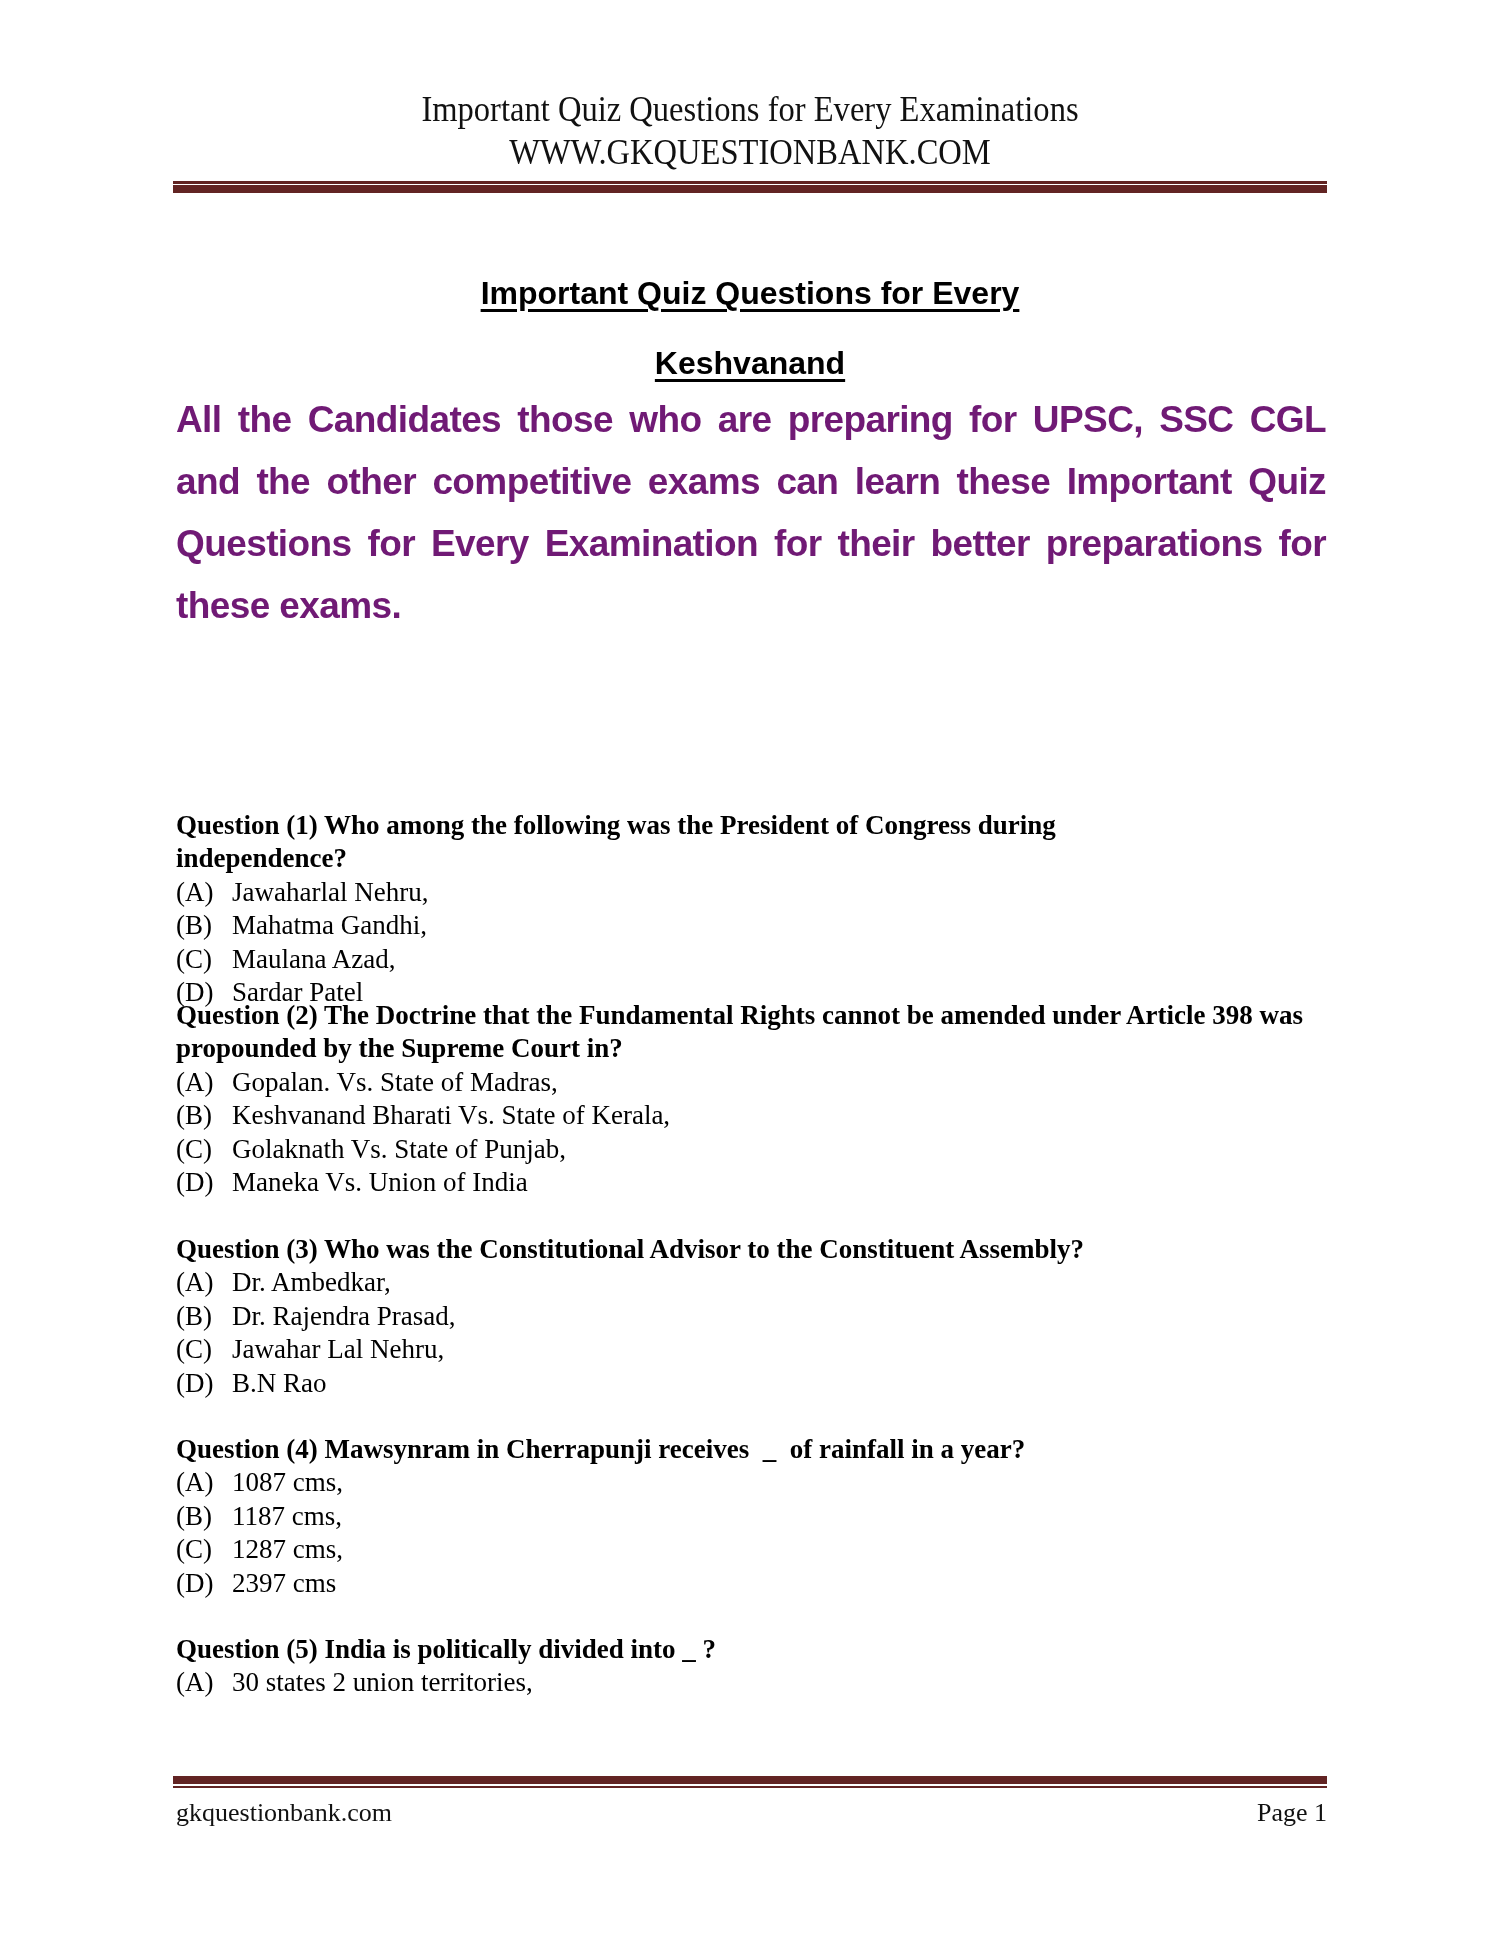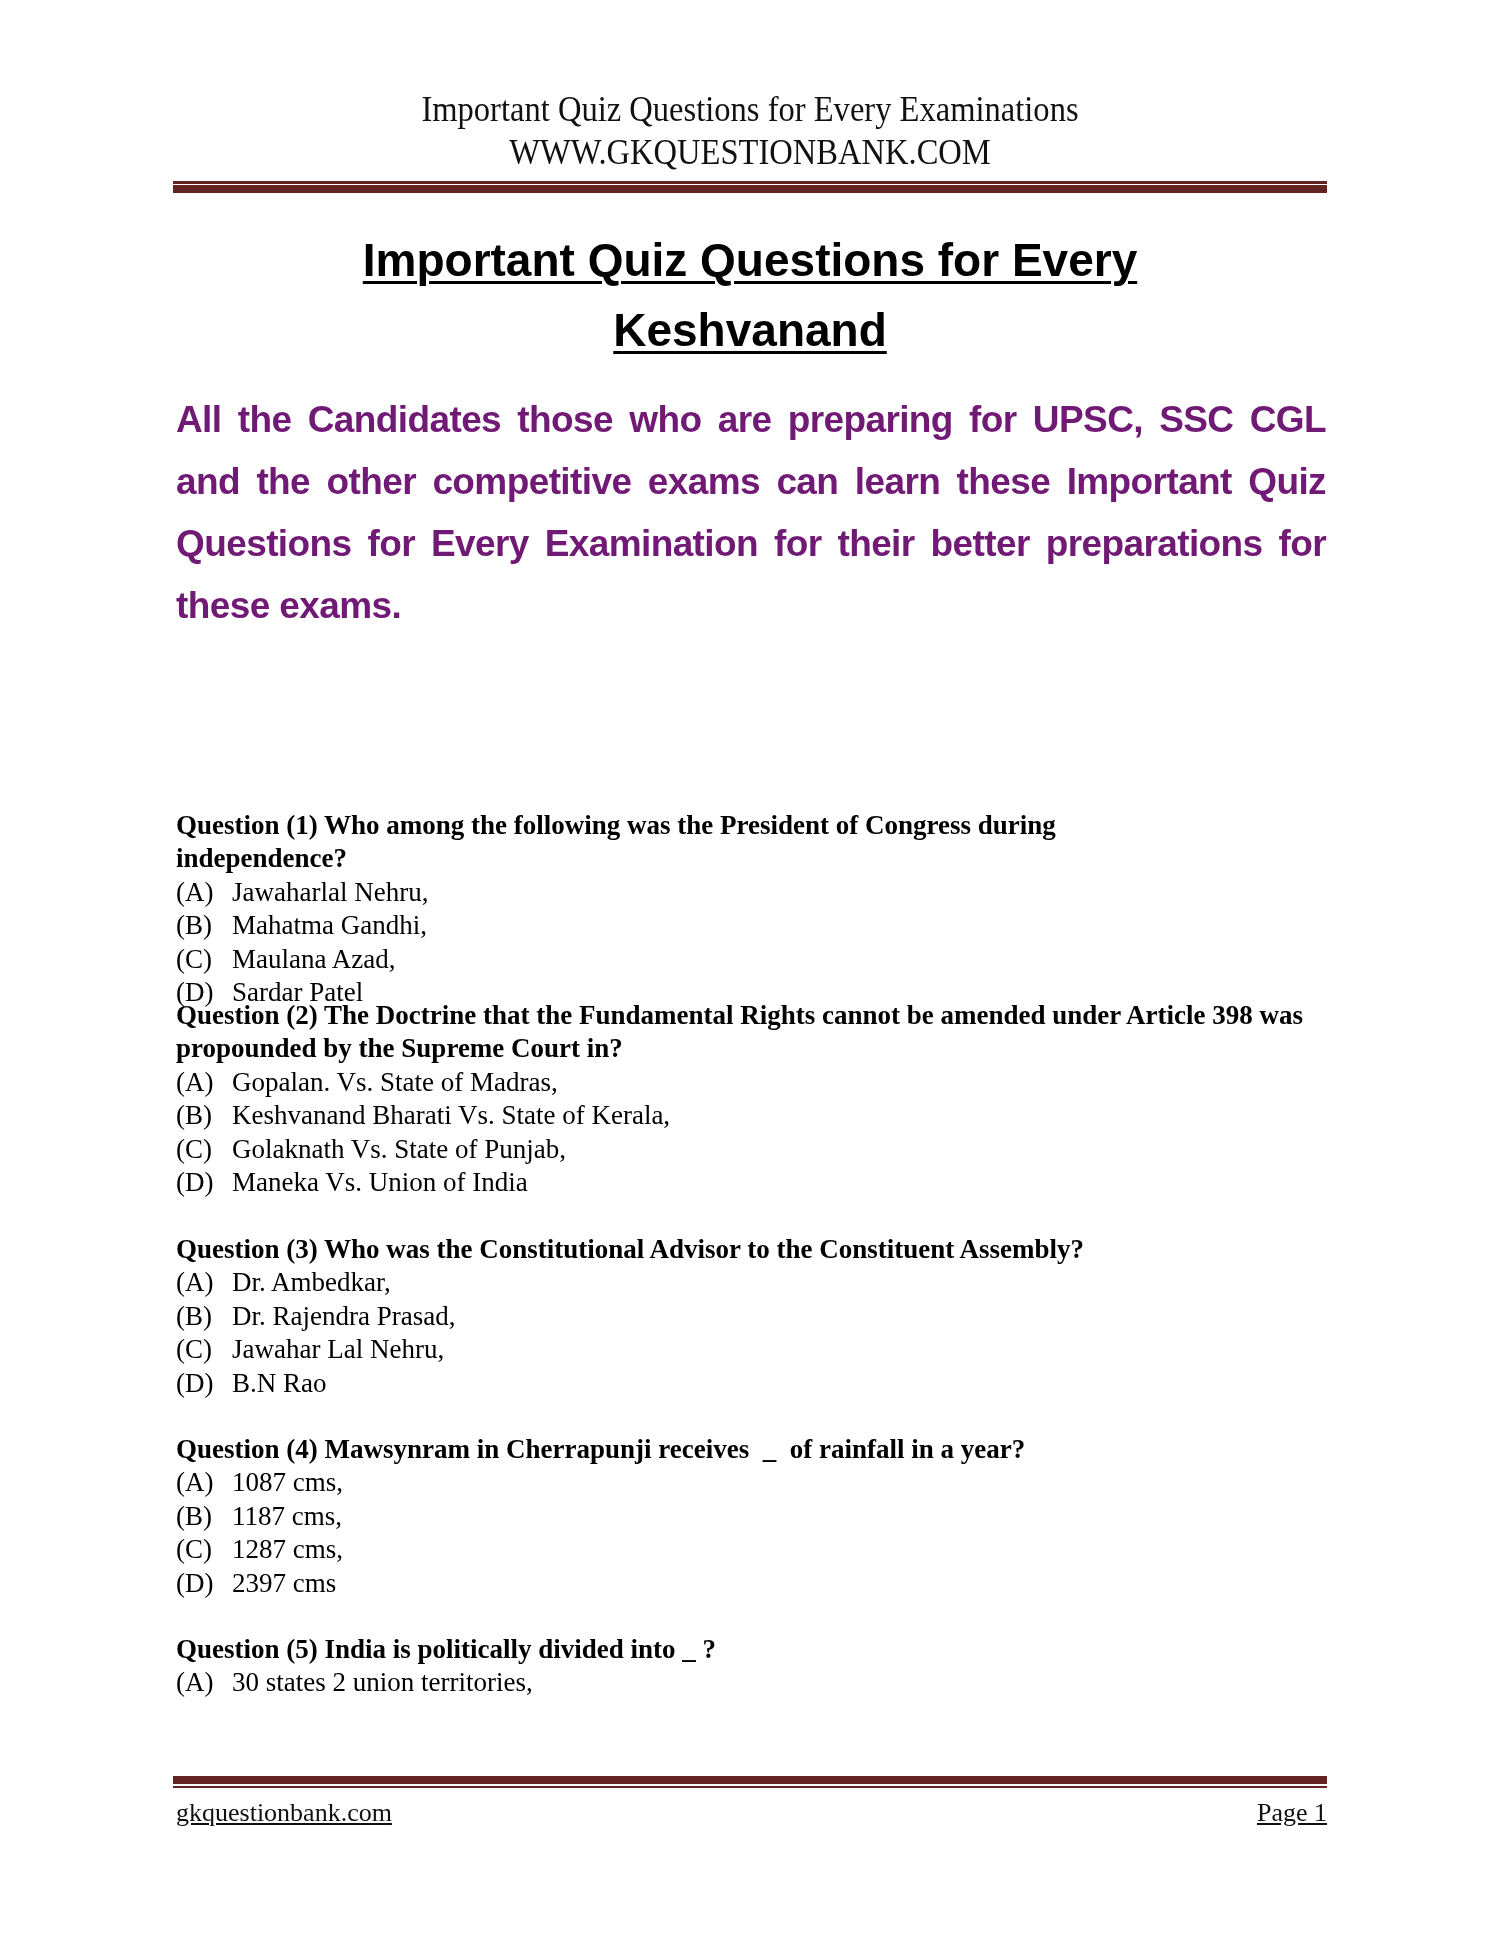--- a/index.html
+++ b/index.html
@@ -1,28 +1,28 @@
 <!DOCTYPE html>
 <html><head>
 <meta charset="utf-8">
 <style>
   html, body { margin:0; padding:0; background:#ffffff; }
   body { width:1500px; height:1941px; position:relative; overflow:hidden; color:#000; }
   .abs { position:absolute; }
   .hdr { left:0; width:1500px; text-align:center; font-family:"Liberation Serif", "DejaVu Serif", serif; font-size:35px; color:#111; line-height:1; transform:scaleX(0.93); transform-origin:750px 0; }
   .rule-thin { left:173px; width:1154px; height:3px; background:#622423; }
   .rule-thick { left:173px; width:1154px; height:8px; background:#622423; }
-  .title { left:0; width:1500px; text-align:center; font-family:"Liberation Sans", "DejaVu Sans", sans-serif; font-weight:bold; font-size:46px; line-height:1; }
+  .title { left:0; width:1500px; text-align:center; font-family:"Liberation Sans", "DejaVu Sans", sans-serif; font-weight:bold; font-size:32px; line-height:1;margin-top:40px; }
   .title span { text-decoration:underline; text-decoration-thickness:3px; text-underline-offset:5px; }
   .intro { left:176px; width:1150px; font-family:"Liberation Sans", "DejaVu Sans", sans-serif; font-weight:bold; font-size:37px; color:#701a75; line-height:62px; text-align:justify; letter-spacing:-0.6px; }
   .q-block { left:176px; width:1160px; font-family:"Liberation Serif", "DejaVu Serif", serif; font-size:27px; line-height:33.4px; }
   .q-text { font-weight:bold; }
   .opt { white-space:nowrap; }
   .opt .lbl { display:inline-block; width:56px; }
-  .footer-text { font-family:"Liberation Serif", "DejaVu Serif", serif; font-size:26px; line-height:1; color:#111;text-decoration:underline; }
+  .footer-text { font-family:"Liberation Serif", "DejaVu Serif", serif; font-size:26px; line-height:1; color:#111; }
 </style>
 </head>
 <body>
 
 <div class="abs hdr" style="top:92px;">Important Quiz Questions for Every Examinations</div>
 <div class="abs hdr" style="top:135px;">WWW.GKQUESTIONBANK.COM</div>
 <div class="abs rule-thin" style="top:181px;"></div>
 <div class="abs rule-thick" style="top:185px;"></div>
 
 <div class="abs title" style="top:237px;">

